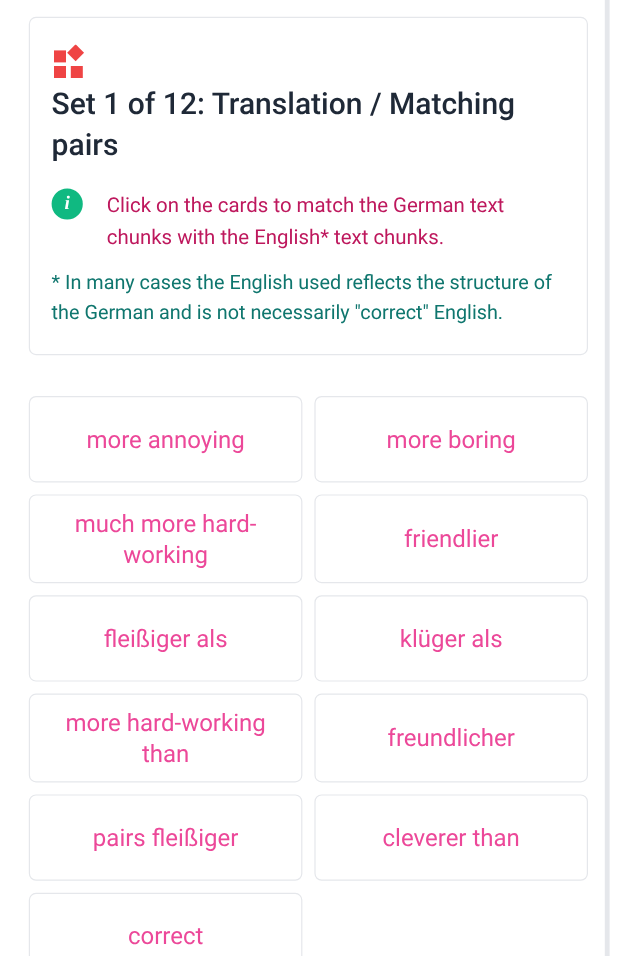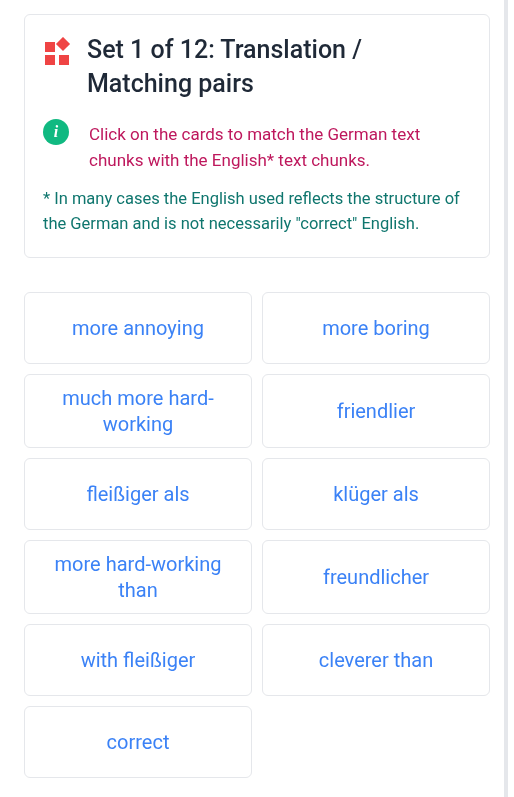--- a/index.html
+++ b/index.html
@@ -30,20 +30,21 @@
     .header-card {
       border: 1px solid #e5e7eb;
       border-radius: 6px;
       padding: 18px 18px 20px 18px;
       margin-bottom: 34px;
     }
     .title-row {
       display: flex;
       align-items: flex-start;
       margin-bottom: 18px;
+      flex-direction: column;
     }
     .title-icon {
       flex-shrink: 0;
       margin-right: 14px;
       margin-top: 4px;
     }
     .title-text {
       font-size: 25px;
       font-weight: 500;
       color: #1f2937;
@@ -90,21 +91,21 @@
     .card {
       border: 1px solid #e5e7eb;
       border-radius: 6px;
       padding: 10px 12px;
       min-height: 72px;
       display: flex;
       align-items: center;
       justify-content: center;
       text-align: center;
       font-size: 20px;
-      color: #3b82f6;
+      color: #ec4899;
       line-height: 1.3;
       cursor: pointer;
       background: #ffffff;
     }
   </style>
 </head>
 <body>
 
 <div class="right-edge-line"></div>
 
@@ -150,21 +151,21 @@
     <div class="card">
         <span>klüger als</span>
       </div>
     <div class="card">
         <span>more hard-working than</span>
       </div>
     <div class="card">
         <span>freundlicher</span>
       </div>
     <div class="card">
-        <span>with fleißiger</span>
+        <span>pairs fleißiger</span>
       </div>
     <div class="card">
         <span>cleverer than</span>
       </div>
     <div class="card">
         <span>correct</span>
       </div>
   </div>
 
 </div>

